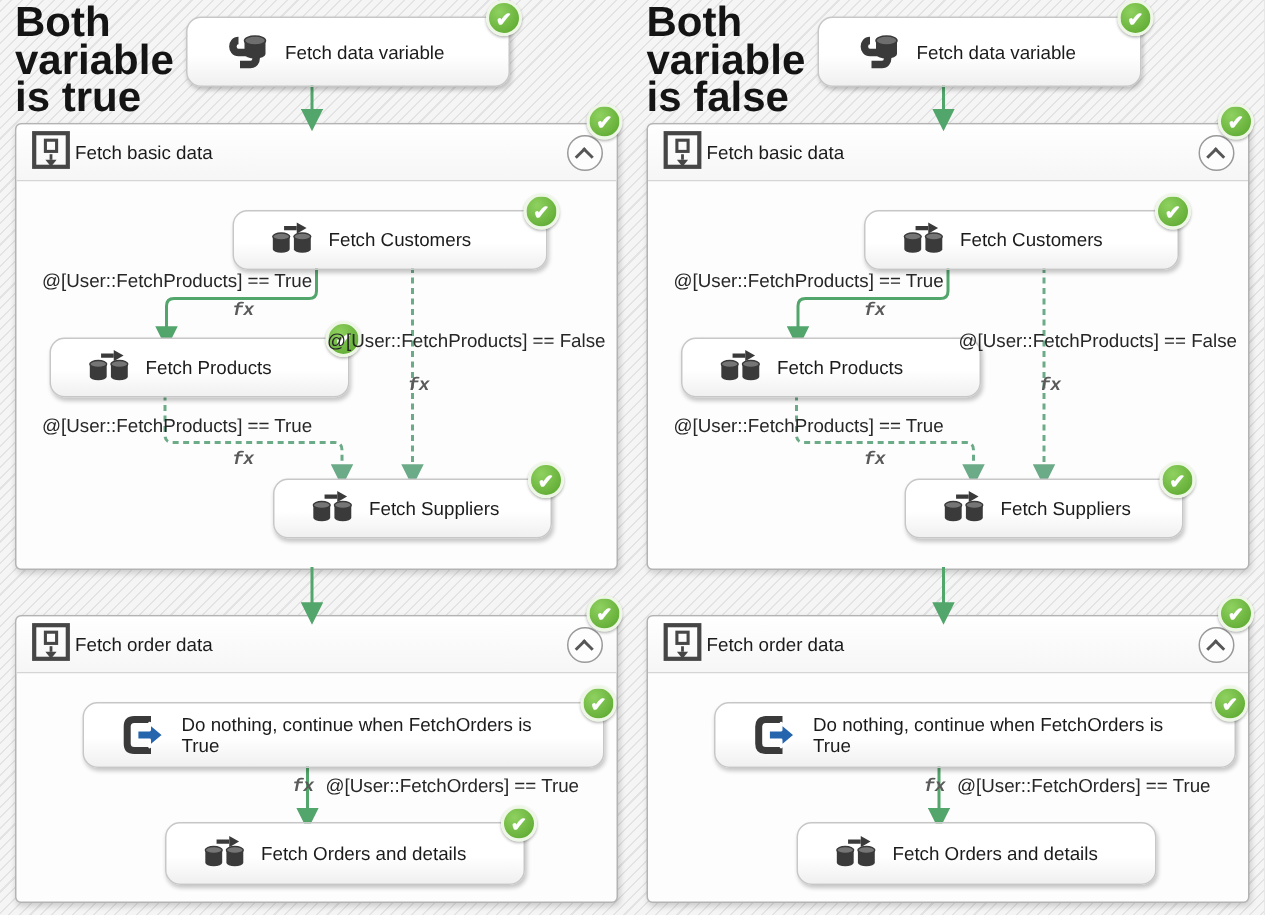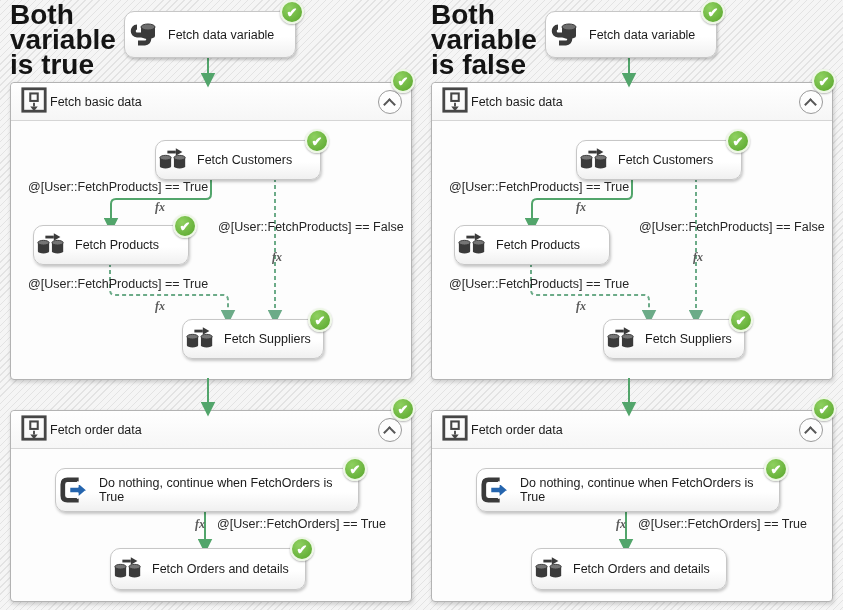--- a/index.html
+++ b/index.html
@@ -26,41 +26,41 @@
   }
   .chevron-btn{
     margin-left:auto;width:22px;height:22px;border:1px solid #9a9a9a;border-radius:50%;
     background:#fdfdfd;position:relative;cursor:pointer;flex:0 0 auto;
   }
   .chevron-btn::after{
     content:"";position:absolute;left:6px;top:9px;width:7px;height:7px;
     border-left:2px solid #565656;border-top:2px solid #565656;transform:rotate(45deg);
   }
   .task{
-    position:absolute;display:flex;align-items:center;gap:9px;padding:0 2px;
+    position:absolute;display:flex;align-items:center;gap:9px;padding:0 24px;
     background:linear-gradient(#ffffff 55%,#f0f0f0);
     border:1px solid #c7c7c7;border-radius:10px;
     box-shadow:1px 2px 3px rgba(0,0,0,.22);
     font-size:12.5px;color:#1b1b1b;z-index:3;
   }
   .task .icon{flex:0 0 auto;display:flex;}
   .check{
     position:absolute;width:24px;height:24px;border-radius:50%;
     background:radial-gradient(circle at 35% 30%,#8fd160,#57a42b);
     border:2px solid #eef7e6;box-shadow:0 1px 2px rgba(0,0,0,.3);
     color:#fff;display:flex;align-items:center;justify-content:center;
     font-size:13px;font-weight:bold;z-index:5;box-sizing:border-box;
   }
   .check::after{content:"✔";}
   .task .check{right:-9px;top:-12px;}
   .seq-container .check{right:-4px;top:-14px;}
   .lines{position:absolute;left:0;top:0;z-index:2;}
   .cons-label{position:absolute;font-size:12.5px;color:#262626;white-space:nowrap;z-index:4;}
   .fx{
-    position:absolute;font-family:Liberation Serif, serif;font-style:italic;font-weight:bold;
+    position:absolute;font-family:Liberation Mono, monospace;font-style:italic;font-weight:bold;
     font-size:12px;color:#5a5a5a;z-index:4;
   }
 </style>
 </head>
 <body>
 
 <div class="stage">
 
   <section class="panel" style="left:0;">
     <div class="panel-title">Both

